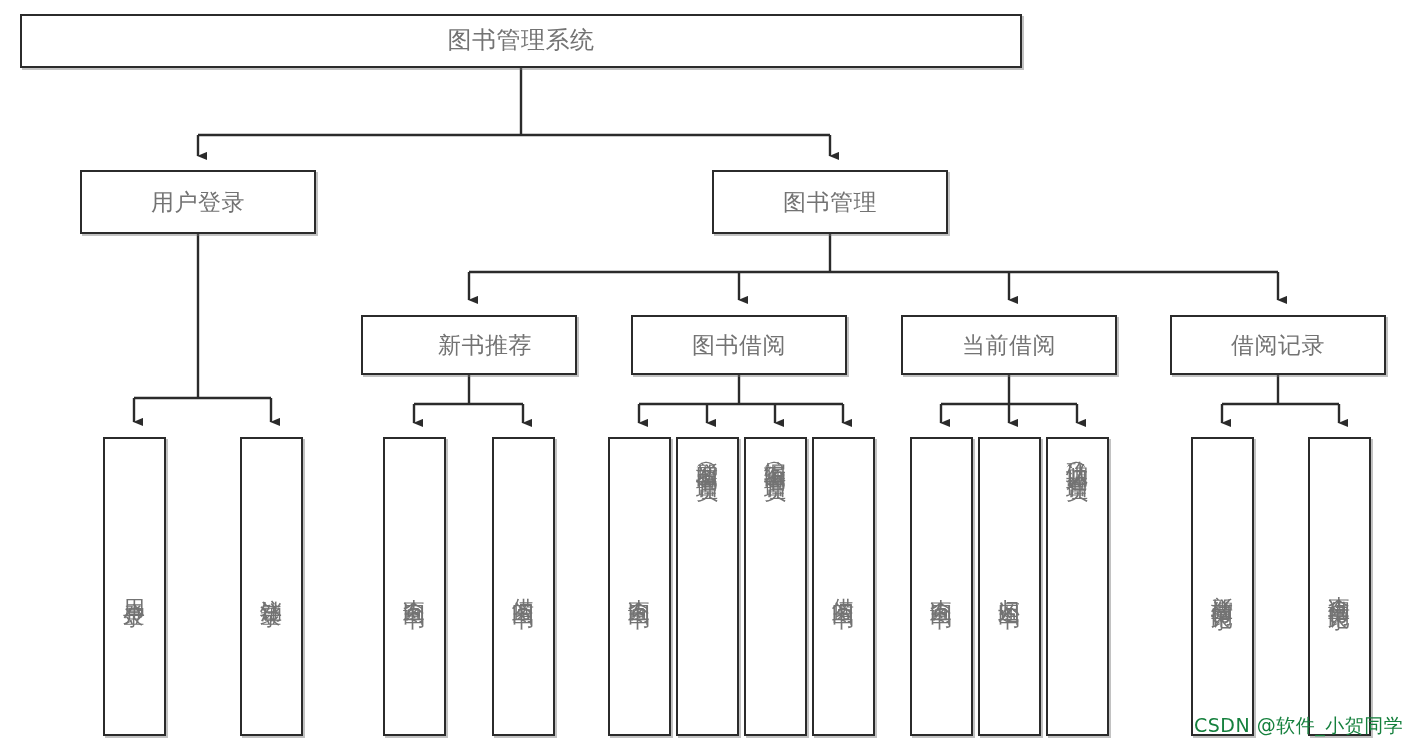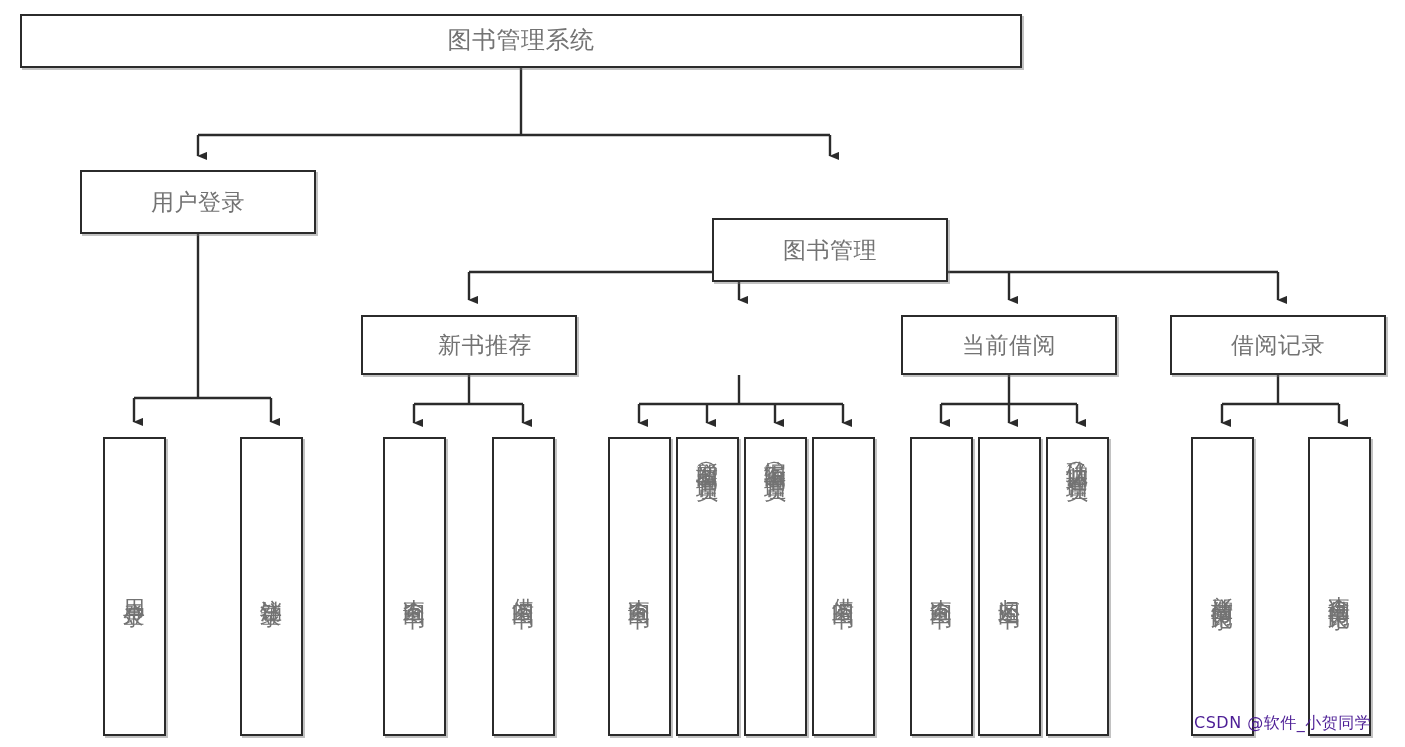--- a/index.html
+++ b/index.html
@@ -64,22 +64,22 @@
     letter-spacing: 3px;
     white-space: nowrap;
   }
   
   .node.vert.center {
     align-items: center;
     padding-top: 0;
   }
   .watermark {
     position: absolute;
-    color: #4c1d95;
-    font-size: 16px;
+    color: #15803d;
+    font-size: 19px;
     white-space: nowrap;
     letter-spacing: 0.5px;
     pointer-events: none;
   }
 </style>
 </head>
 <body>
 
 <div id="diagram-root">
 
@@ -134,28 +134,31 @@
   </svg>
 
   <div class="node horiz root" style="left:20px; top:14px; width:1002px; height:54px;">
     <span class="node-label">图书管理系统</span>
   </div>
 
   <div class="node horiz" style="left:80px; top:170px; width:236px; height:64px;">
     <span class="node-label">用户登录</span>
   </div>
 
-  <div class="node horiz" style="left:712px; top:170px; width:236px; height:64px;margin-top:48px;">
+  <div class="node horiz" style="left:712px; top:170px; width:236px; height:64px;">
     <span class="node-label">图书管理</span>
   </div>
 
   <div class="node horiz" style="left:361px; top:315px; width:216px; height:60px;padding-left:32px;">
     <span class="node-label">新书推荐</span>
   </div>
 
+  <div class="node horiz" style="left:631px; top:315px; width:216px; height:60px;">
+    <span class="node-label">图书借阅</span>
+  </div>
 
   <div class="node horiz" style="left:901px; top:315px; width:216px; height:60px;">
     <span class="node-label">当前借阅</span>
   </div>
 
   <div class="node horiz" style="left:1170px; top:315px; width:216px; height:60px;">
     <span class="node-label">借阅记录</span>
   </div>
 
   <div class="node vert center" style="left:103px; top:437px; width:63px; height:299px;">

